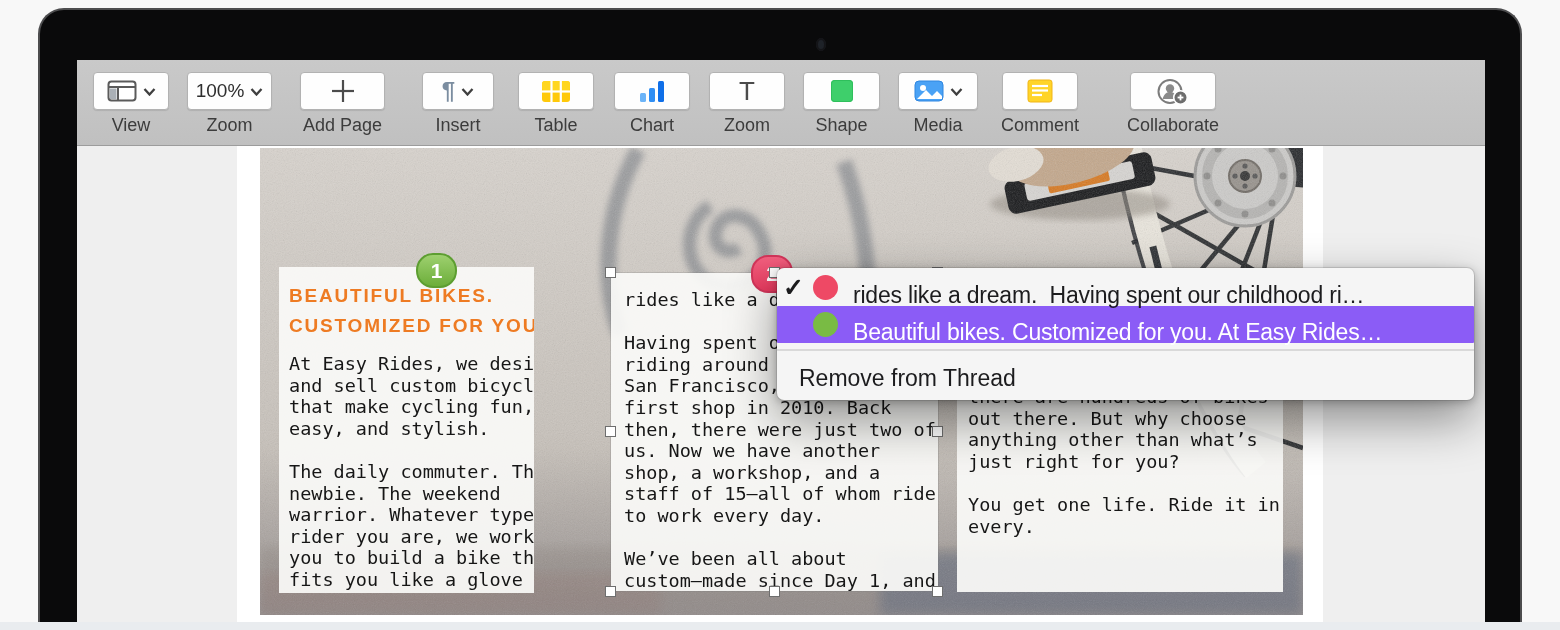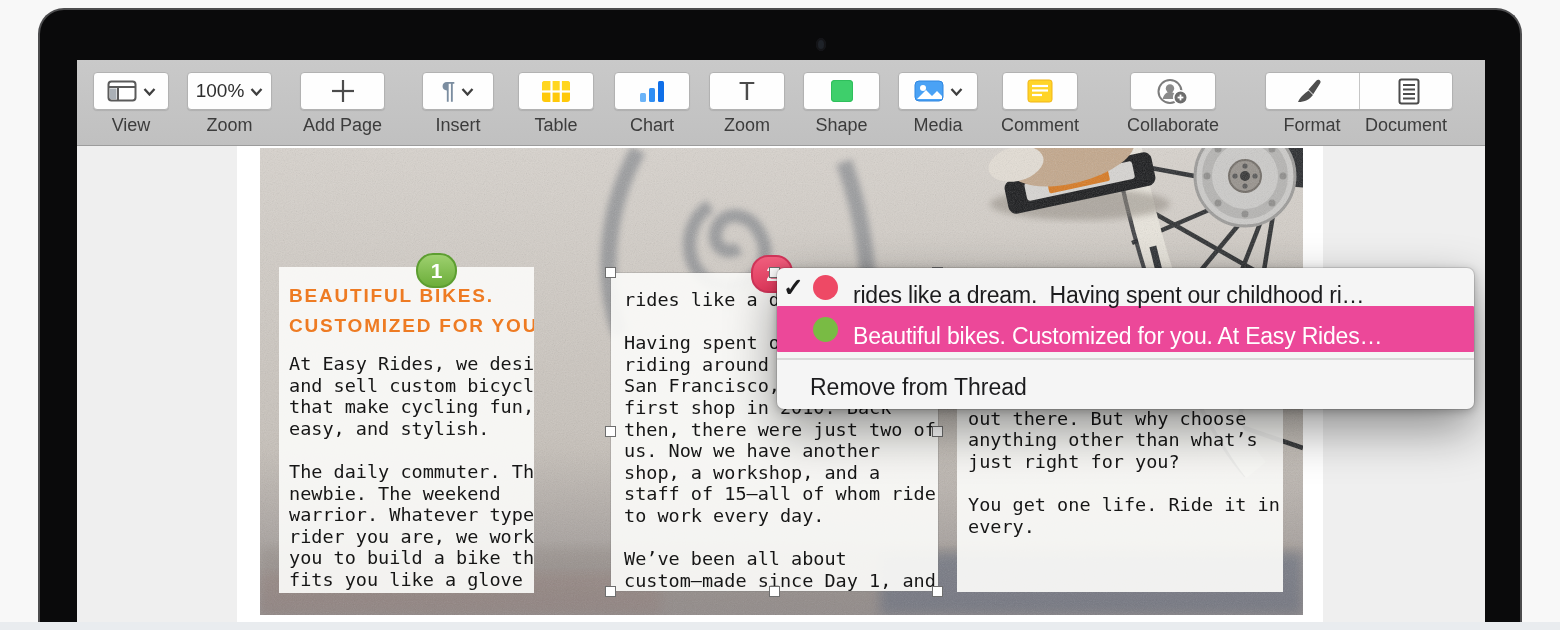--- a/index.html
+++ b/index.html
@@ -55,29 +55,29 @@
            font-size:21px; display:flex; align-items:center; justify-content:center; }
   .badge-green { background:linear-gradient(#9ed06f,#6cae3a); border:2px solid #5d9e31; }
   .badge-pink  { background:linear-gradient(#f2607f,#e83a5f); border:2px solid #d2355a; }
 
   
   .menu { position:absolute; left:700px; top:208px; width:697px; z-index:10;
           background:#f5f5f5; border-radius:7px; padding-top:1px;
           box-shadow:0 20px 50px rgba(0,0,0,.42), 0 2px 10px rgba(0,0,0,.25), 0 0 0 1px rgba(0,0,0,.10); }
   .m-row { display:flex; align-items:center; padding-left:6px; }
   .m-row1 { height:37px; }
-  .m-row2 { height:46px; background:#ec4899; border-radius:1px; }
+  .m-row2 { height:37px; background:#8b5cf6; border-radius:1px; }
   .m-check { width:30px; font-size:25px; font-weight:bold; color:#1b1b1d; text-align:left; }
   .m-dot { width:25px; height:25px; border-radius:50%; margin-right:15px; flex:none; }
   .dot-red   { background:#ee4965; }
   .dot-green { background:#79bb44; }
   .m-label { font-size:23px; color:#1c1c1e; white-space:pre; letter-spacing:-.2px;margin-top:15px; }
   .m-row2 .m-label { color:#ffffff; }
   .m-sep { height:2px; background:#d9d9d9; margin:6px 0 5px 0; }
-  .m-action { height:44px; display:flex; align-items:center; padding-left:33px;
+  .m-action { height:44px; display:flex; align-items:center; padding-left:22px;
               font-size:23px; color:#1c1c1e; border-radius:0 0 7px 7px; }
 
   .crop-strip { position:absolute; left:0; top:622px; width:1560px; height:8px;
                 background:#e9ecef; z-index:99; }
 </style>
 </head>
 <body>
 
 <div class="stage">
 
@@ -205,46 +205,20 @@
           <svg width="26" height="24">
             <rect x="1" y="1" width="24" height="22" rx="2.5" fill="#ffd428" stroke="#f0b517"></rect>
             <line x1="5" y1="7" x2="21" y2="7" stroke="#fff" stroke-width="2.2"></line>
             <line x1="5" y1="11.5" x2="21" y2="11.5" stroke="#fff" stroke-width="2.2"></line>
             <line x1="5" y1="16" x2="15" y2="16" stroke="#fff" stroke-width="2.2"></line>
           </svg>
         </div>
         <div class="tb-label">Comment</div>
       </div>
 
-      <div class="tb-item" style="left:1188px;width:188px">
-        <div class="tb-btn seg">
-          <div class="seg-half">
-            <svg width="28" height="26">
-              <g fill="#4e4e4e">
-                <path d="M3 24 C6 17.5 9.5 16 13.5 12.5 L18 17 C14.5 21.5 10 24 3 24 Z"></path>
-                <path d="M13.5 11.5 L21.5 2.5 C23.5 .5 27 3 25 5.5 L18.2 16.2 Z"></path>
-              </g>
-            </svg>
-          </div>
-          <div class="seg-div"></div>
-          <div class="seg-half">
-            <svg width="22" height="27">
-              <rect x="1.5" y="1.5" width="19" height="24" rx="2" fill="#fff" stroke="#4c4c4c" stroke-width="2"></rect>
-              <line x1="5" y1="7" x2="17" y2="7" stroke="#4c4c4c" stroke-width="1.8"></line>
-              <line x1="5" y1="11.5" x2="17" y2="11.5" stroke="#4c4c4c" stroke-width="1.8"></line>
-              <line x1="5" y1="16" x2="17" y2="16" stroke="#4c4c4c" stroke-width="1.8"></line>
-              <line x1="5" y1="20.5" x2="17" y2="20.5" stroke="#4c4c4c" stroke-width="1.8"></line>
-            </svg>
-          </div>
-        </div>
-        <div class="seg-labels">
-          <div>Format</div>
-          <div>Document</div>
-        </div>
-      </div>
     </div>
 
     <div class="page"></div>
 
     <div class="photo">
       <svg width="1043" height="467" viewBox="0 0 1043 467">
         <defs>
           <linearGradient id="pav" x1="0" y1="0" x2="0" y2="1">
             <stop offset="0" stop-color="#d8d3cd"></stop>
               <stop offset=".6" stop-color="#c8c2bb"></stop>

